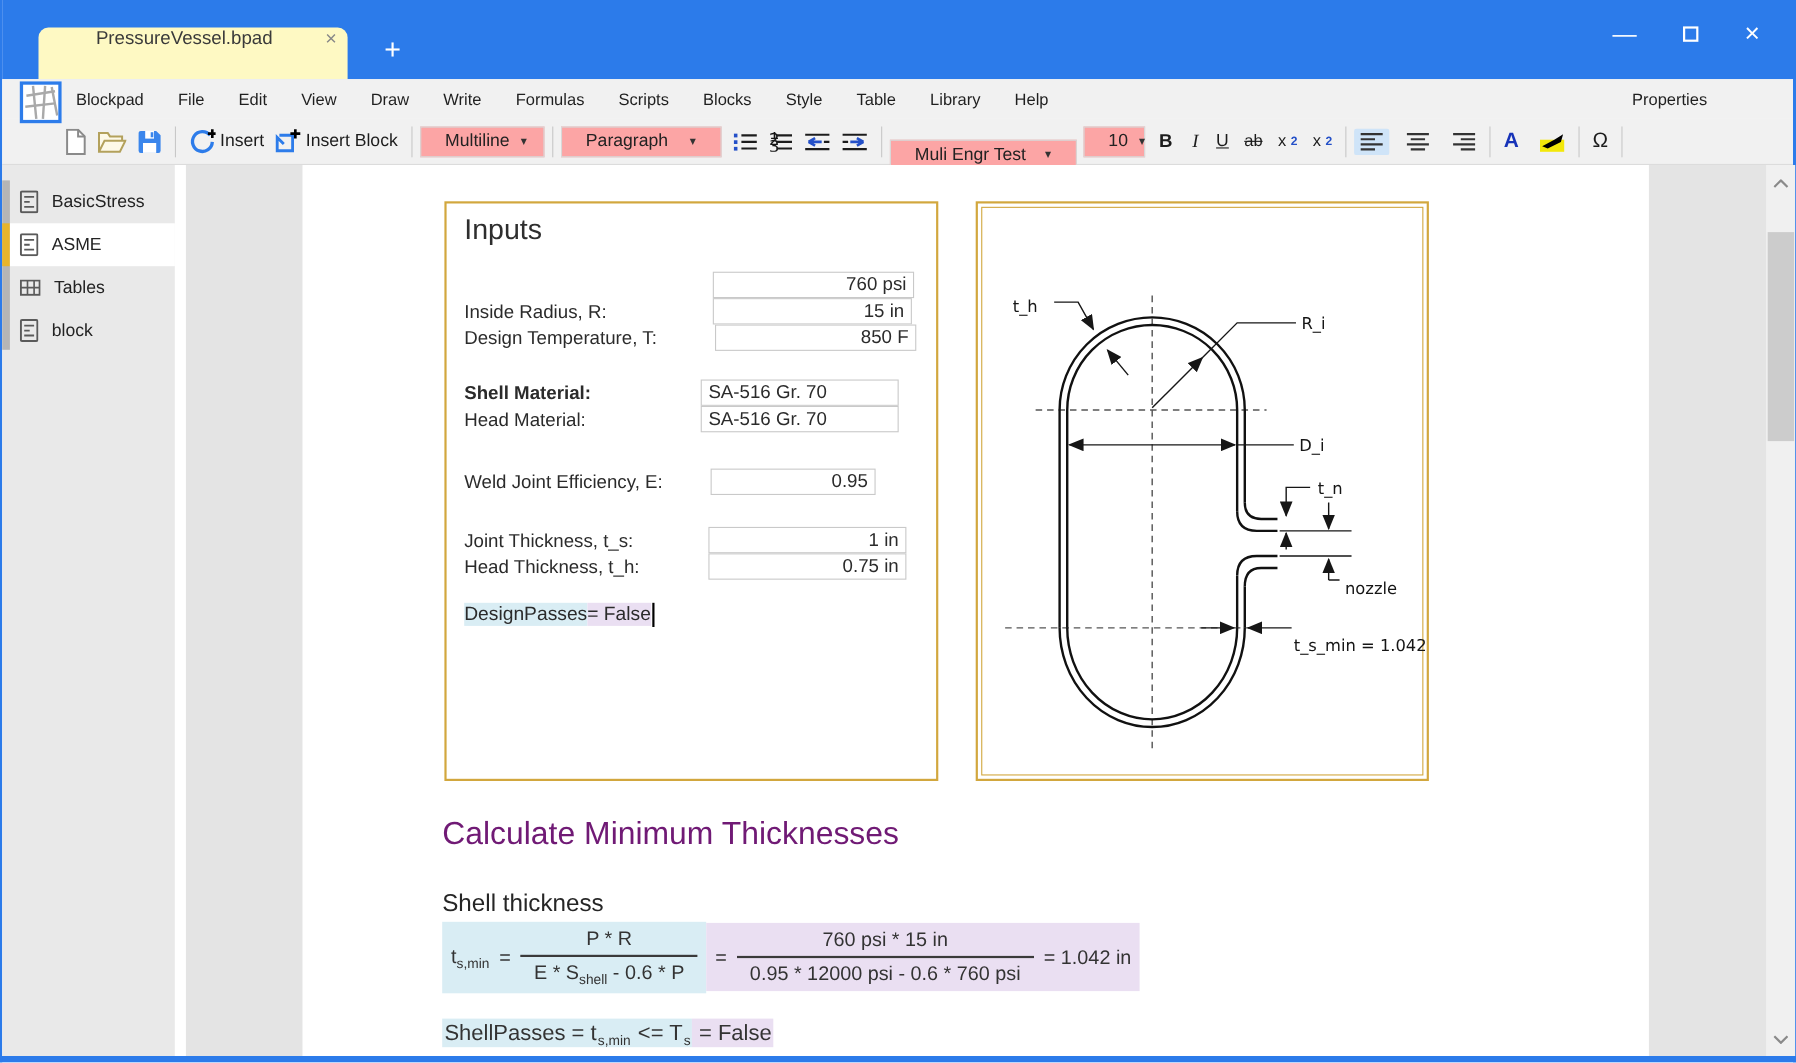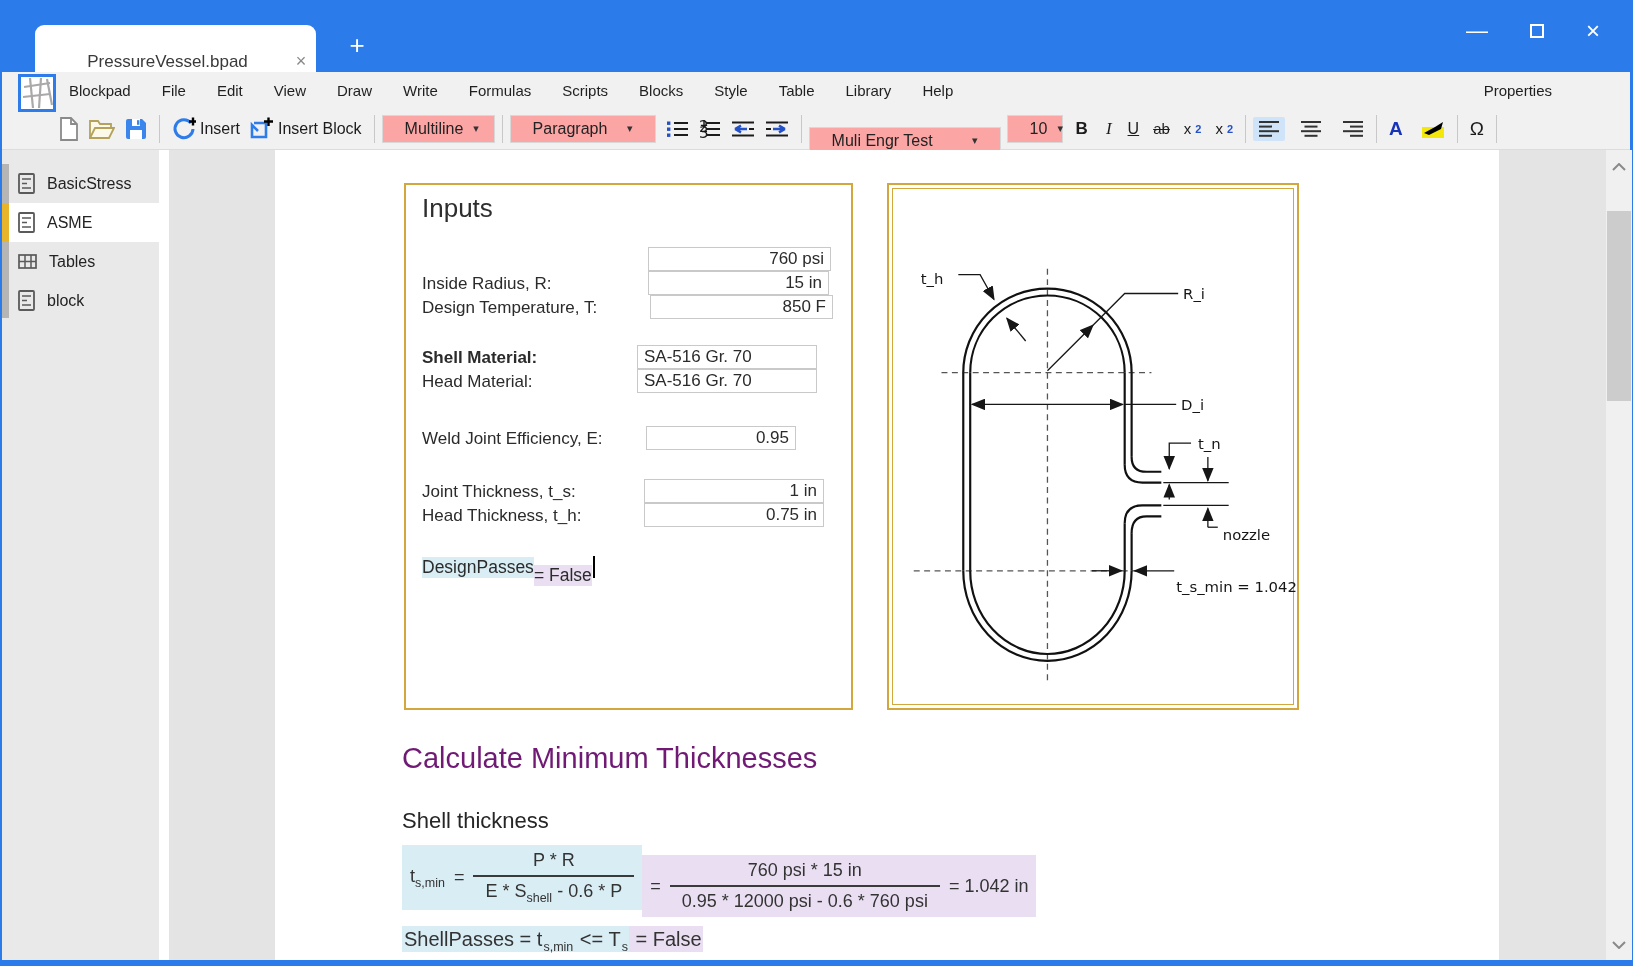--- a/index.html
+++ b/index.html
@@ -2,22 +2,22 @@
 <html><head>
 <meta charset="utf-8">
 <style>
   * { margin:0; padding:0; box-sizing:border-box; }
   html,body { width:1633px; height:966px; overflow:hidden; font-family:"Liberation Sans", sans-serif; }
   .app { position:relative; width:1633px; height:966px; background:#fff;
          border-left:2px solid #2c7bea; border-right:3px solid #2c7bea; border-bottom:6px solid #2c7bea; }
 
   
   .titlebar { position:absolute; left:0; top:0; width:100%; height:72px; background:#2c7bea; }
-  .tab { position:absolute; left:33px; top:25px; width:281px; height:47px; background:#ffffff;
-         border-radius:9px 9px 0 0; display:flex; align-items:flex-end; }
+  .tab { position:absolute; left:33px; top:25px; width:281px; height:47px; background:#fef9c3;
+         border-radius:9px 9px 0 0; display:flex; align-items:flex-start; }
   .tab-label { flex:1; text-align:center; font-size:17px; color:#3a3a3a; padding-left:14px; }
   .tab-close { width:30px; font-size:18px; color:#888; text-align:center; cursor:default; }
   .newtab { position:absolute; left:338px; top:30px; color:#fff; font-size:26px; font-weight:300; width:34px; text-align:center; }
   .winbtns { position:absolute; right:30px; top:0; height:62px; display:flex; align-items:center; gap:42px; }
   .winbtn { color:#fff; text-align:center; }
   .btn-min { font-size:22px; line-height:10px; }
   .btn-max { width:14px; height:14px; border:2px solid #fff; }
   .btn-close { font-size:24px; font-weight:300; }
 
   
@@ -65,23 +65,23 @@
 
   
   .inputs-box { position:absolute; left:129px; top:33px; width:449px; height:527px; border:2px solid #d2a73e; }
   .inputs-title { position:absolute; left:16px; top:8px; font-size:26px; color:#2e2e2e; }
   .irow { position:absolute; left:16px; height:24px; display:flex; align-items:center; width:415px; }
   .irow .lbl { font-size:17px; color:#2b2b2b; }
   .ibox { position:absolute; height:24px; border:1px solid #c9c9c9; background:#fff;
           font-size:17px; color:#2b2b2b; line-height:22px; }
   .ibox.num { text-align:right; padding-right:6px; }
   .ibox.txt { text-align:left; padding-left:6px; }
-  .flagline { position:absolute; left:16px; top:363px; font-size:17.5px; display:flex; align-items:center; }
+  .flagline { position:absolute; left:16px; top:363px; font-size:17.5px; display:flex; align-items:flex-start; }
   .hl-cyan { background:#d9edf4; }
-  .hl-lav { background:#eadff2;margin-top:17px; }
+  .hl-lav { background:#eadff2; }
   .caret { display:inline-block; width:2.5px; height:22px; background:#000; margin-left:1px; }
 
   
   .diagram-box { position:absolute; left:612px; top:33px; width:412px; height:527px; border:2px solid #d2a73e; }
   .diagram-inner { position:absolute; inset:3px; border:1px solid #d2a73e; }
   .dsvg { position:absolute; inset:0; width:100%; height:100%; }
 
   
   .h1 { position:absolute; left:127px; top:592px; font-size:29px; color:#701a75; font-weight:400; }
   .h2 { position:absolute; left:127px; top:658px; font-size:22px; color:#262626; font-weight:400; }
@@ -232,21 +232,21 @@
       <svg width="24" height="18" viewBox="0 0 24 18">
         <g stroke="#1c1c1c" stroke-width="2">
             <path d="M1,2.5 h22"></path>
             <path d="M1,15.5 h22"></path>
             <path d="M1,9 h5"></path>
           </g>
         <path d="M8,9 h12 M20,9 l-6,-3.4 M20,9 l-6,3.4" stroke="#2450c8" stroke-width="2.4" fill="none"></path>
       </svg>
     </div>
     <div class="tb-sep"></div>
-    <div class="dropdown" style="width:192px;margin-top:24px;">
+    <div class="dropdown" style="width:170px;margin-top:24px;">
       <span>Muli Engr Test</span>
       <span class="dd-caret">▾</span>
     </div>
     <div class="dropdown" style="width:56px; margin-left:6px;">
       <span>10</span>
       <span class="dd-caret">▾</span>
     </div>
     <div class="tb-btn bold-b" style="margin-left:8px;">B</div>
     <div class="tb-btn ital-i" style="margin-left:8px;">I</div>
     <div class="tb-btn und-u" style="margin-left:6px;">U</div>

